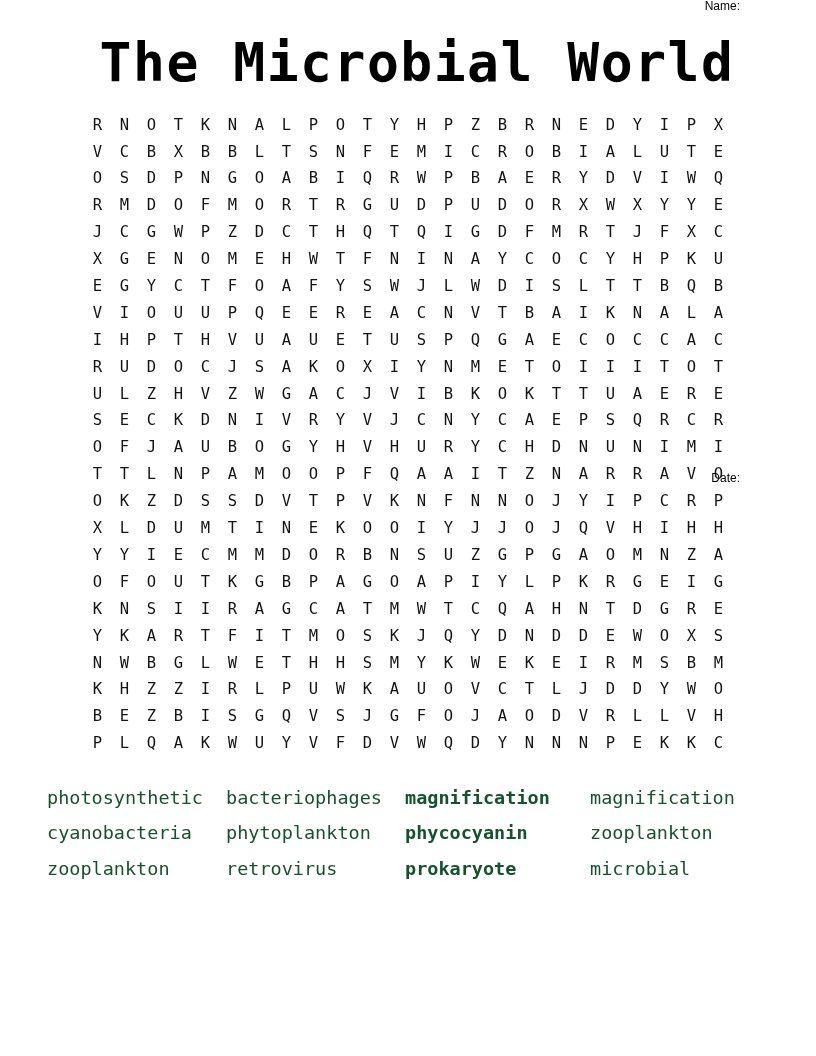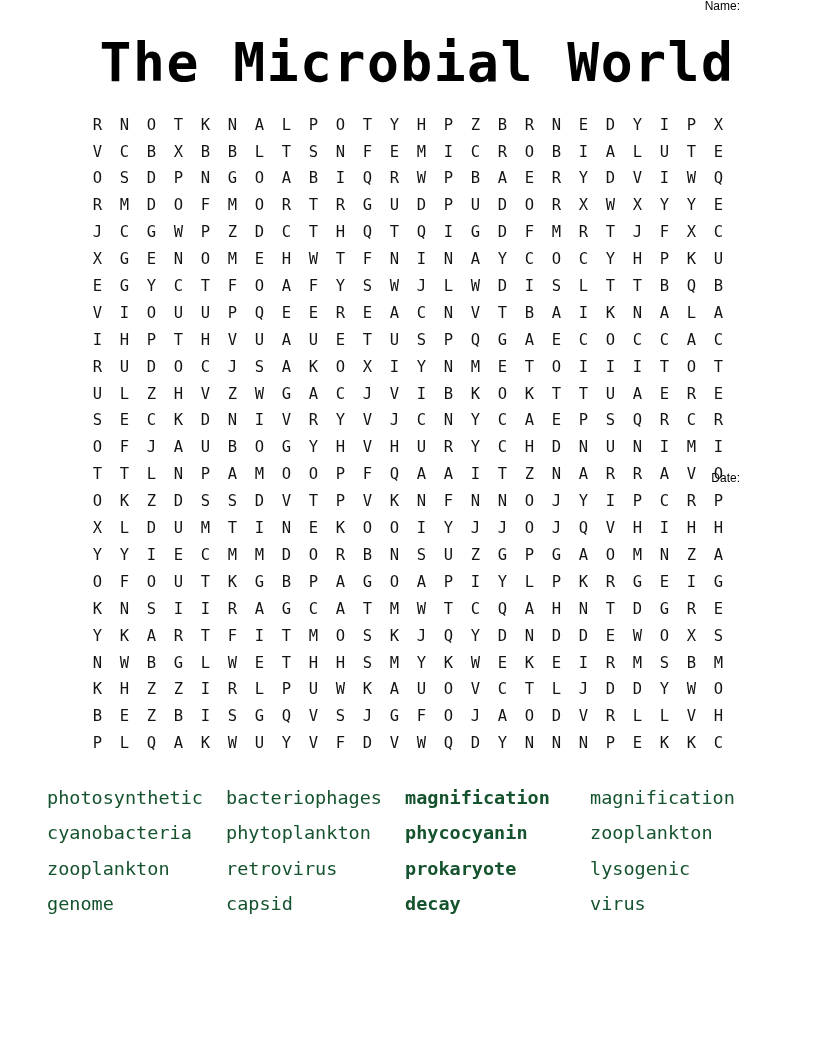--- a/index.html
+++ b/index.html
@@ -757,21 +757,15 @@
     <div class="word-row">
       <span class="word-item word-col-0">cyanobacteria</span>
       <span class="word-item word-col-1">phytoplankton</span>
       <span class="word-item word-col-2">phycocyanin</span>
       <span class="word-item word-col-3">zooplankton</span>
     </div>
     <div class="word-row">
       <span class="word-item word-col-0">zooplankton</span>
       <span class="word-item word-col-1">retrovirus</span>
       <span class="word-item word-col-2">prokaryote</span>
-      <span class="word-item word-col-3">lysogenic</span>
-    </div>
-    <div class="word-row">
-      <span class="word-item word-col-0">genome</span>
-      <span class="word-item word-col-1">capsid</span>
-      <span class="word-item word-col-2">decay</span>
-      <span class="word-item word-col-3">virus</span>
+      <span class="word-item word-col-3">microbial</span>
     </div>
   </div>
 
 </body></html>

